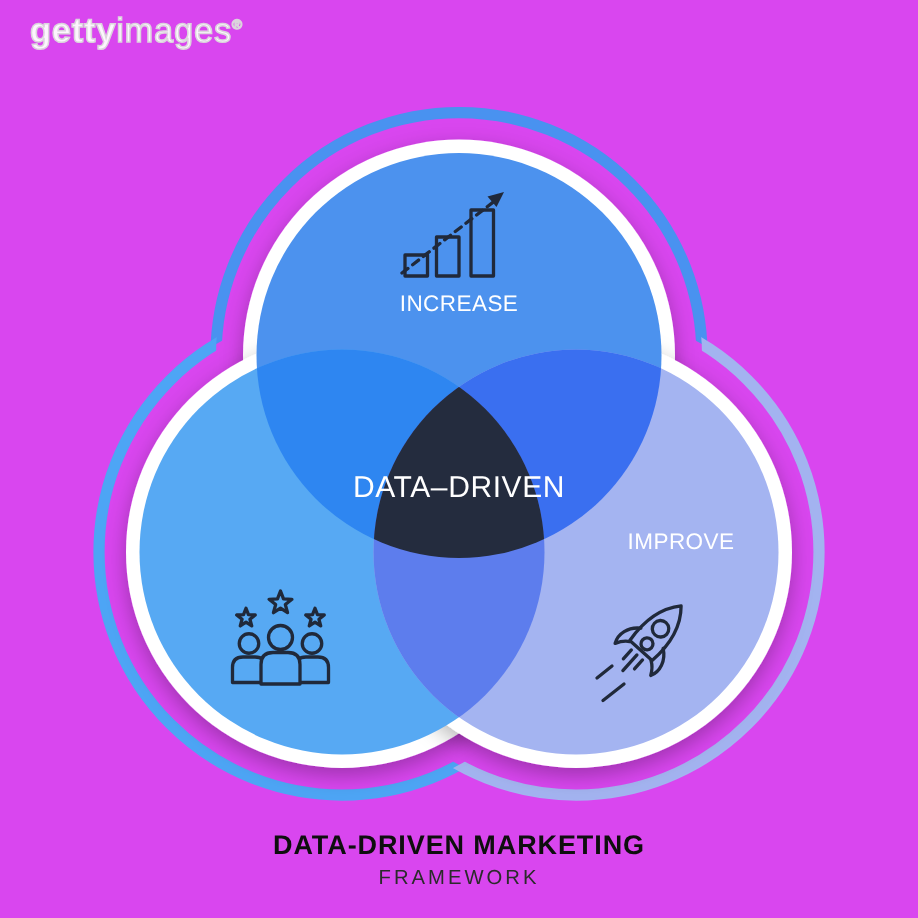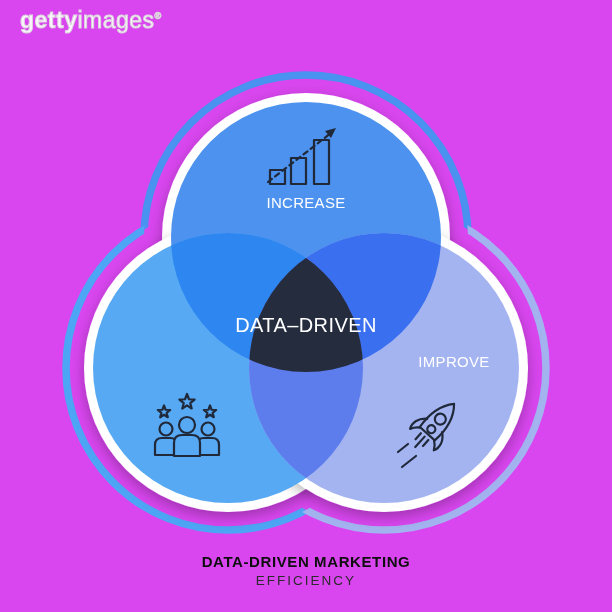--- a/index.html
+++ b/index.html
@@ -27,21 +27,21 @@
     text-transform:uppercase; white-space:nowrap;
   }
   .vlabel-center { font-size:20px; line-height:17px; letter-spacing:0.4px; }
 
   
   .footer {
     position:absolute; left:306px; top:553px; transform:translateX(-50%);
     text-align:center; white-space:nowrap;
   }
   .footer-title {
-    font-size:15px; font-weight:bold; color:#0e0e0e; letter-spacing:0.6px;
+    font-size:18px; font-weight:bold; color:#0e0e0e; letter-spacing:0.6px;
   }
   .footer-subtitle {
     margin-top:3px; font-size:13.5px; font-weight:normal; color:#2b2b2b;
     letter-spacing:2px;
   }
 
   
   .icon { fill:none; stroke-width:2.2; stroke-linecap:round; stroke-linejoin:round; }
 </style>
 </head>
@@ -154,16 +154,16 @@
   <div class="vlabel" style="left:454px; top:353px;">
     <div>IMPROVE</div>
   </div>
 
   <div class="vlabel vlabel-center" style="left:306px; top:317px;">
     <div>DATA–DRIVEN</div>
   </div>
 
   <div class="footer">
     <div class="footer-title">DATA-DRIVEN MARKETING</div>
-    <div class="footer-subtitle">EFFICIENCY</div>
+    <div class="footer-subtitle">FRAMEWORK</div>
   </div>
 
 </div>
 
 </body></html>

